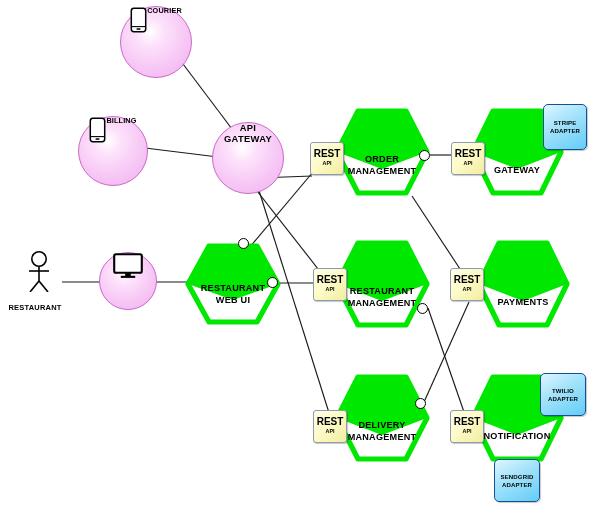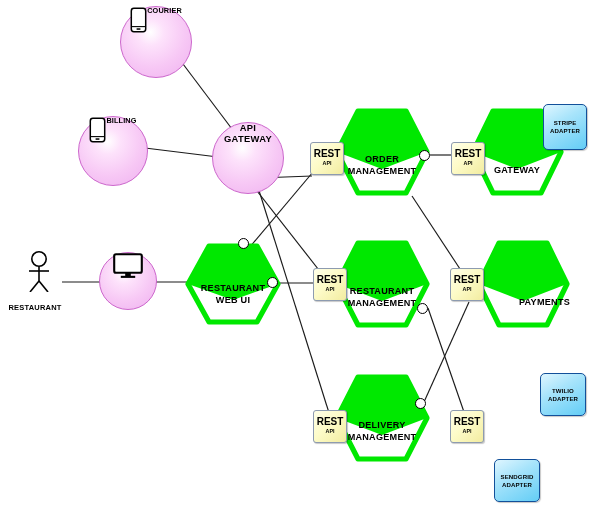--- a/index.html
+++ b/index.html
@@ -191,32 +191,39 @@
     </svg>
     <div class="hex-label" style="top:46px;">RESTAURANT<br>MANAGEMENT</div>
   </div>
   <div class="ball" style="left:417px;top:303px;"></div>
 
   <div class="hex" style="left:476px;top:240px;width:94px;height:88px;">
     <svg width="94" height="88" viewBox="0 0 94 88">
       <polygon points="23,3 71,3 91,44 71,85 23,85 3,44" fill="#ffffff" stroke="#00e800" stroke-width="5.2" stroke-linejoin="round"></polygon>
       <polygon points="23,3 71,3 91,44 47,61 3,44" fill="#00e800" stroke="none"></polygon>
     </svg>
-    <div class="hex-label" style="top:57px;text-align:right;">PAYMENTS</div>
+    <div class="hex-label" style="top:57px;">PAYMENTS</div>
   </div>
 
   <div class="hex" style="left:334px;top:374px;width:96px;height:112px;">
     <svg width="96" height="88" viewBox="0 0 96 88">
       <polygon points="24,3 72,3 93,44 72,85 24,85 3,44" fill="#ffffff" stroke="#00e800" stroke-width="5.2" stroke-linejoin="round"></polygon>
       <polygon points="24,3 72,3 93,44 48,61 3,44" fill="#00e800" stroke="none"></polygon>
     </svg>
     <div class="hex-label" style="top:46px;">DELIVERY<br>MANAGEMENT</div>
   </div>
   <div class="ball" style="left:415px;top:398px;"></div>
 
+  <div class="hex" style="left:470px;top:374px;width:94px;height:88px;">
+    <svg width="94" height="88" viewBox="0 0 94 88">
+      <polygon points="23,3 71,3 91,44 71,85 23,85 3,44" fill="#ffffff" stroke="#00e800" stroke-width="5.2" stroke-linejoin="round"></polygon>
+      <polygon points="23,3 71,3 91,44 47,61 3,44" fill="#00e800" stroke="none"></polygon>
+    </svg>
+    <div class="hex-label" style="top:57px;">NOTIFICATION</div>
+  </div>
 
   <div class="rest-box" style="left:310px;top:142px;">
     <span class="r1">REST</span>
     <span class="r2">API</span>
   </div>
   <div class="rest-box" style="left:451px;top:142px;">
     <span class="r1">REST</span>
     <span class="r2">API</span>
   </div>
   <div class="rest-box" style="left:313px;top:268px;">

